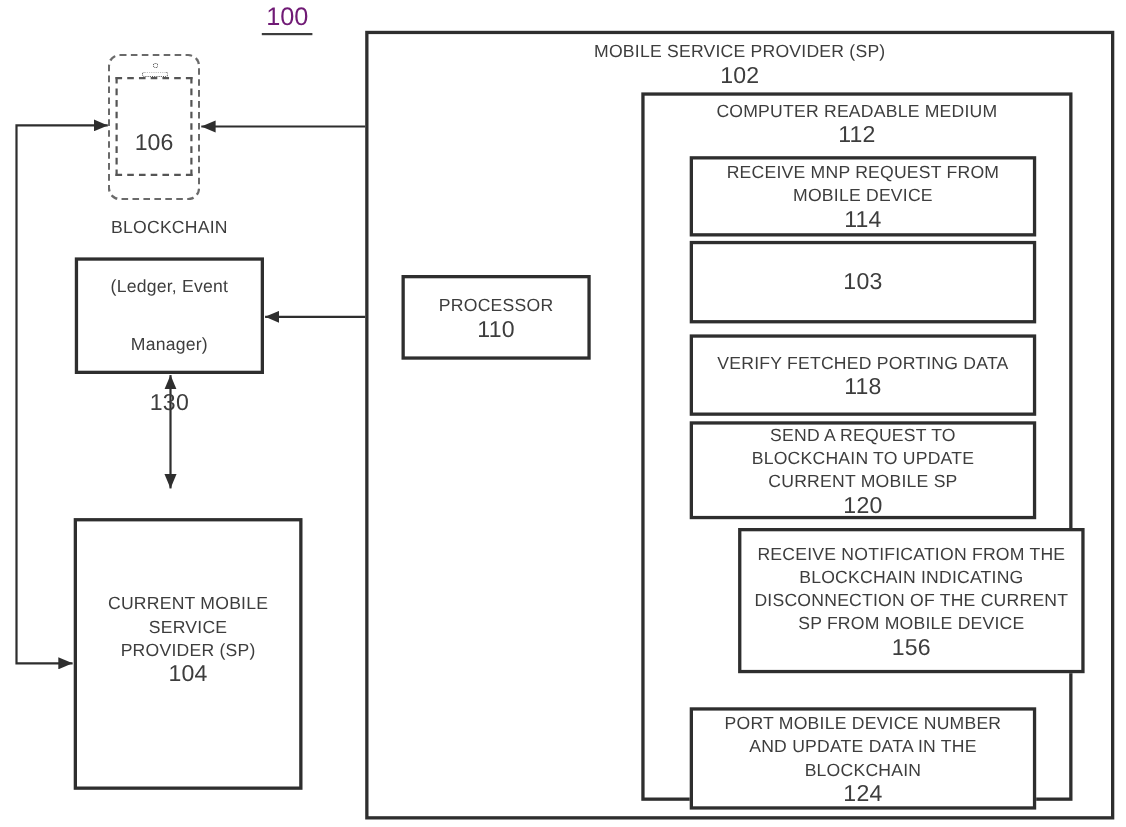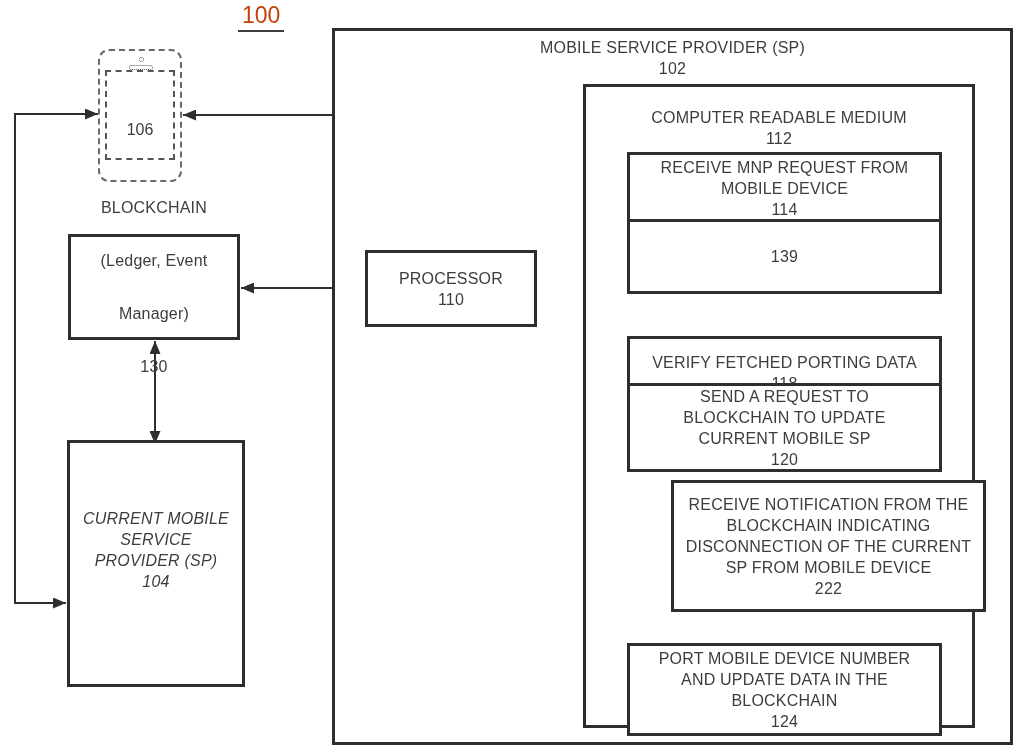--- a/index.html
+++ b/index.html
@@ -22,40 +22,40 @@
     text-align: center;
     letter-spacing: 0.2px;
   }
   .flexcenter {
     display: flex;
     flex-direction: column;
     align-items: center;
     justify-content: center;
   }
   .lbl { font-size: 16px; line-height: 21px; }
-  .ref { font-size: 16px; line-height: 21px; }
+  .ref { font-size: 21px; line-height: 21px; }
   #fig-title {
     position: absolute;
     left: 238px; top: 2px;
     font-size: 23px;
-    color: #c2410c;
+    color: #701a75;
     border-bottom: 2px solid #3d3d3d;
     padding: 0 4px 1px 4px;
   }
   
   #outer-box { left: 332px; top: 28px; width: 681px; height: 717px; }
   #outer-box .hdr { margin-top: 6px; text-align: center; }
   
   #crm-box { left: 583px; top: 84px; width: 392px; height: 644px; }
-  #crm-box .hdr { margin-top: 20px; }
+  #crm-box .hdr { margin-top: 4px; }
   
   .step { left: 627px; width: 315px; padding: 4px 6px; }
-  #step-114 { top: 152px; height: 73px; }
+  #step-114 { top: 142px; height: 73px; }
   #step-116 { top: 219px; height: 75px; }
-  #step-118 { top: 304px; height: 74px; margin-top: 32px; }
+  #step-118 { top: 304px; height: 74px; }
   #step-120 { top: 383px; height: 89px; padding: 4px 44px; }
   #step-122 { top: 480px; height: 132px; padding: 4px 10px; margin-left: 44px; }
   #step-124 { top: 625px; height: 93px; padding: 4px 20px; margin-top: 18px; }
   
   #phone {
     position: absolute;
     left: 98px; top: 49px; width: 84px; height: 133px;
     border: 2px dashed #6a6a6a;
     border-radius: 11px;
     background: #ffffff;
@@ -78,21 +78,21 @@
     border: 2.5px dashed #555;
     display: flex;
     align-items: flex-end;
     justify-content: center;
     padding-bottom: 18px;
     font-size: 17px;
   }
   
   #blockchain-box { left: 68px; top: 234px; width: 172px; height: 106px; gap: 32px; }
   #processor-box  { left: 365px; top: 250px; width: 172px; height: 77px; align-items: center; }
-  #current-sp-box { left: 67px; top: 440px; width: 178px; height: 247px; font-style: italic; }
+  #current-sp-box { left: 67px; top: 471px; width: 208px; height: 247px; }
   #current-sp-box .inner { transform: translateY(-14px); }
   
   #connectors {
     position: absolute;
     left: 0; top: 0; width: 1024px; height: 752px;
     pointer-events: none;
   }
 </style>
 </head>
 <body>
@@ -134,33 +134,33 @@
       <div class="lbl">COMPUTER READABLE MEDIUM</div>
       <div class="ref">112</div>
     </div>
   </div>
 
   <div id="step-114" class="box step flexcenter">
     <div class="lbl">RECEIVE MNP REQUEST FROM MOBILE DEVICE</div>
     <div class="ref">114</div>
   </div>
   <div id="step-116" class="box step flexcenter">
-    <div class="ref">139</div>
+    <div class="ref">103</div>
   </div>
   <div id="step-118" class="box step flexcenter">
     <div class="lbl">VERIFY FETCHED PORTING DATA</div>
     <div class="ref">118</div>
   </div>
   <div id="step-120" class="box step flexcenter">
     <div class="lbl">SEND A REQUEST TO BLOCKCHAIN TO UPDATE CURRENT MOBILE SP</div>
     <div class="ref">120</div>
   </div>
   <div id="step-122" class="box step flexcenter">
     <div class="lbl">RECEIVE NOTIFICATION FROM THE BLOCKCHAIN INDICATING DISCONNECTION OF THE CURRENT SP FROM MOBILE DEVICE</div>
-    <div class="ref">222</div>
+    <div class="ref">156</div>
   </div>
   <div id="step-124" class="box step flexcenter">
     <div class="lbl">PORT MOBILE DEVICE NUMBER AND UPDATE DATA IN THE BLOCKCHAIN</div>
     <div class="ref">124</div>
   </div>
 
   <div id="phone">
     <div id="phone-camera"></div>
     <div id="phone-speaker"></div>
     <div id="phone-screen">

